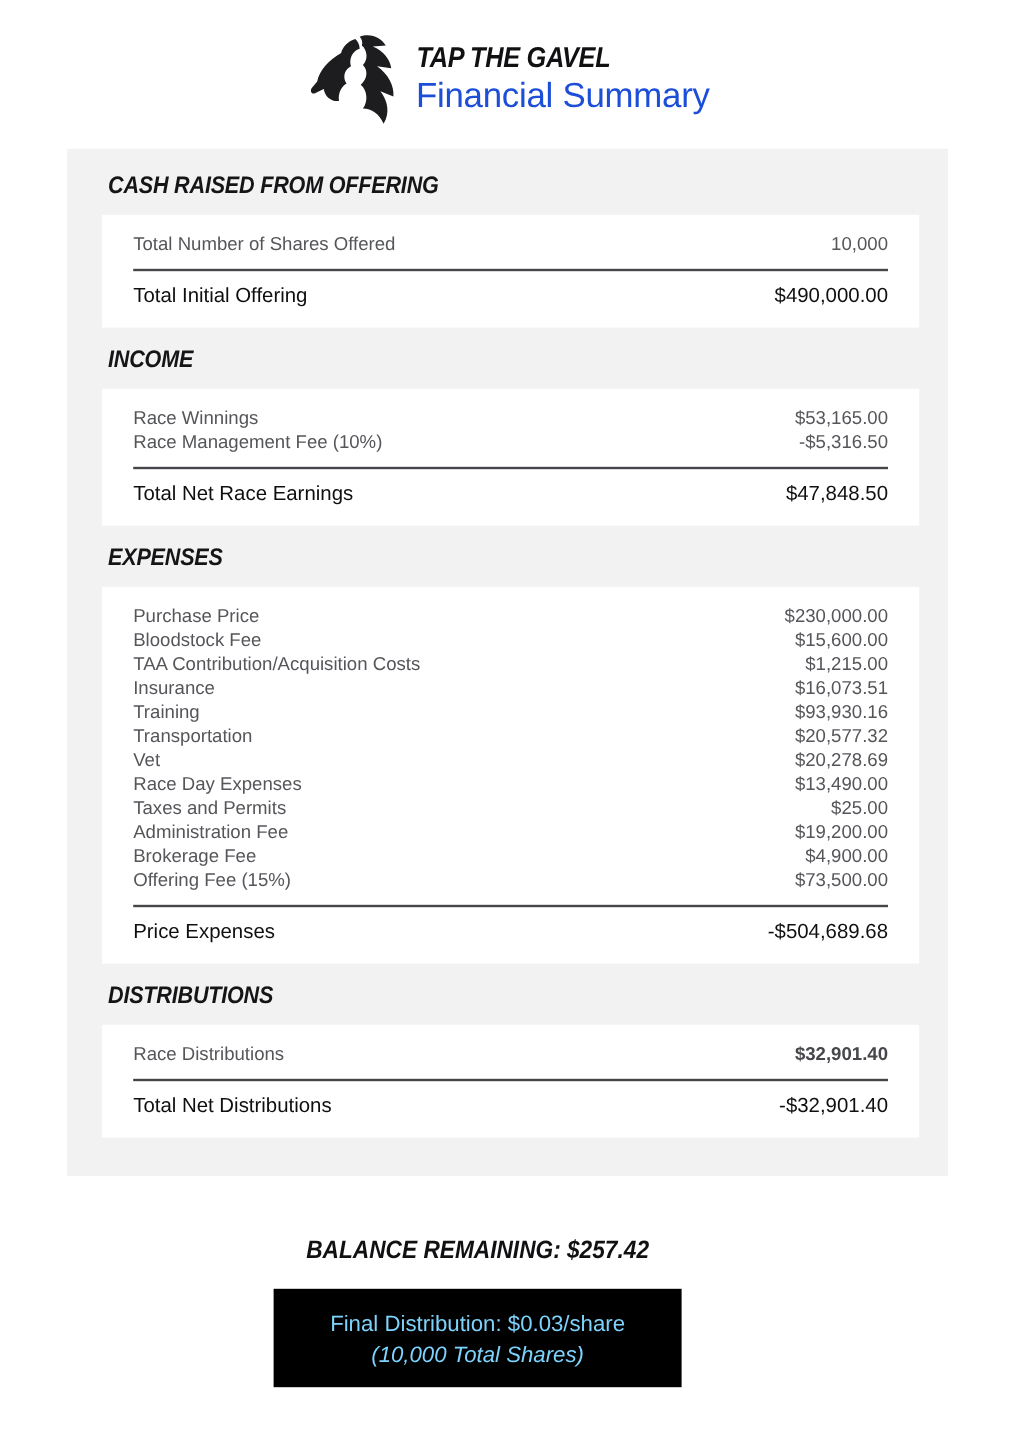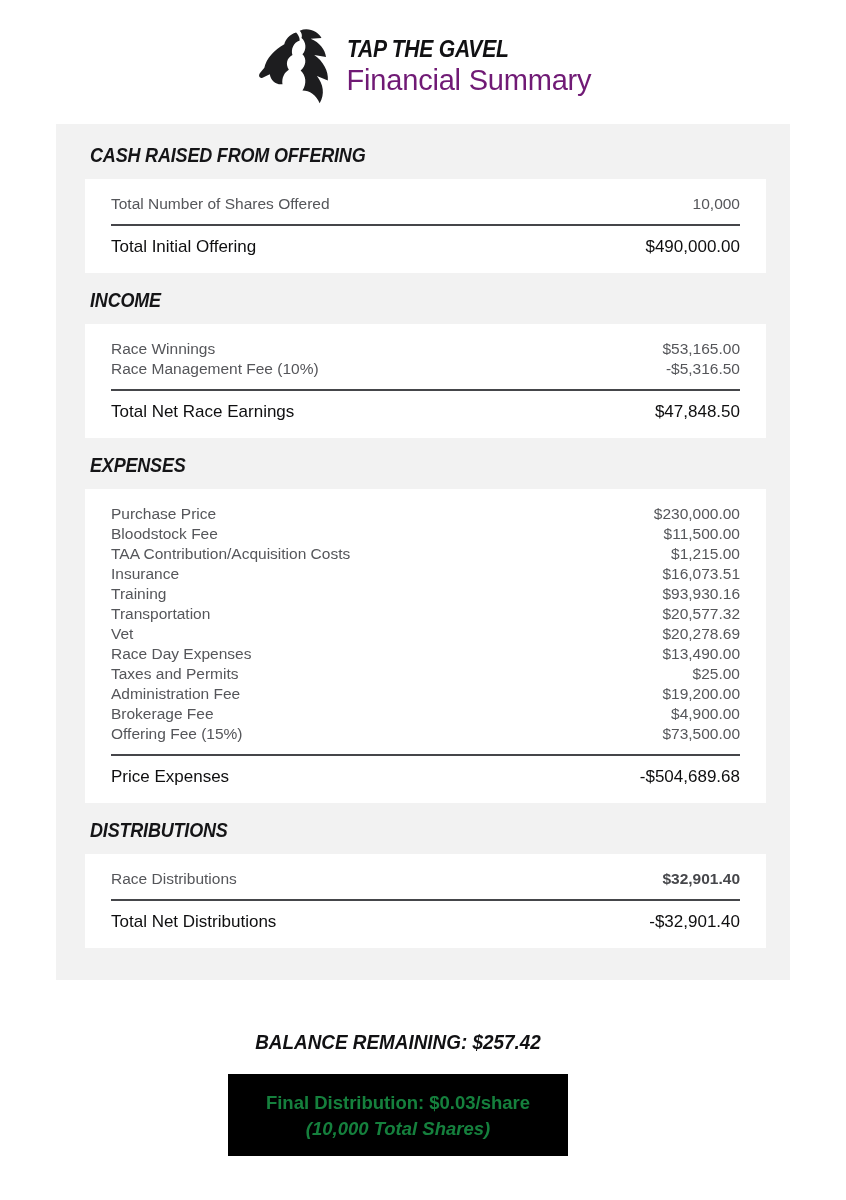--- a/index.html
+++ b/index.html
@@ -23,21 +23,21 @@
   }
   .logo { width: 84px; height: 78px; flex: 0 0 auto; }
   .title-block { display: flex; flex-direction: column; }
   .brand {
     font-size: 24px; font-weight: 700; font-style: italic;
     color: #111113; letter-spacing: -0.3px;
     transform: scaleX(0.88); transform-origin: left center;
     line-height: 28px;
   }
   .subtitle {
-    font-size: 29px; font-weight: 400; color: #701a75;
+    font-size: 29px; font-weight: 400; color: #1d4ed8;
     line-height: 34px; letter-spacing: -0.2px;
   }
   
   .panel {
     margin: 18px 56px 0 56px;
     background: #f2f2f2;
     padding: 14px 24px 32px 29px;
   }
   .sec-title {
     font-size: 20px; font-weight: 700; font-style: italic;
@@ -67,26 +67,26 @@
     margin: 50px 0 0 228px;
     text-align: center;
   }
   .balance {
     font-size: 21px; font-weight: 700; font-style: italic;
     color: #111113; white-space: nowrap;
     transform: scaleX(0.9); transform-origin: center;
     margin-bottom: 20px;
   }
   .final-box {
-    background: #000000; color: #15803d;
+    background: #000000; color: #7dd3fc;
     height: 82px;
     display: flex; flex-direction: column;
     justify-content: center; align-items: center;
     gap: 1px;
-    font-size: 18.5px; line-height: 25px; font-weight: bold;
+    font-size: 18.5px; line-height: 25px;
   }
   .final-box .line2 { font-style: italic; }
 </style>
 </head>
 <body>
 
 <div class="page">
 
   <header class="doc-header">
     <svg class="logo" viewBox="0 0 88 86" aria-hidden="true">
@@ -132,21 +132,21 @@
     </div>
 
     <h2 class="sec-title">EXPENSES</h2>
     <div class="card">
       <div class="row">
         <span class="lbl">Purchase Price</span>
         <span class="val">$230,000.00</span>
       </div>
       <div class="row">
         <span class="lbl">Bloodstock Fee</span>
-        <span class="val">$11,500.00</span>
+        <span class="val">$15,600.00</span>
       </div>
       <div class="row">
         <span class="lbl">TAA Contribution/Acquisition Costs</span>
         <span class="val">$1,215.00</span>
       </div>
       <div class="row">
         <span class="lbl">Insurance</span>
         <span class="val">$16,073.51</span>
       </div>
       <div class="row">

